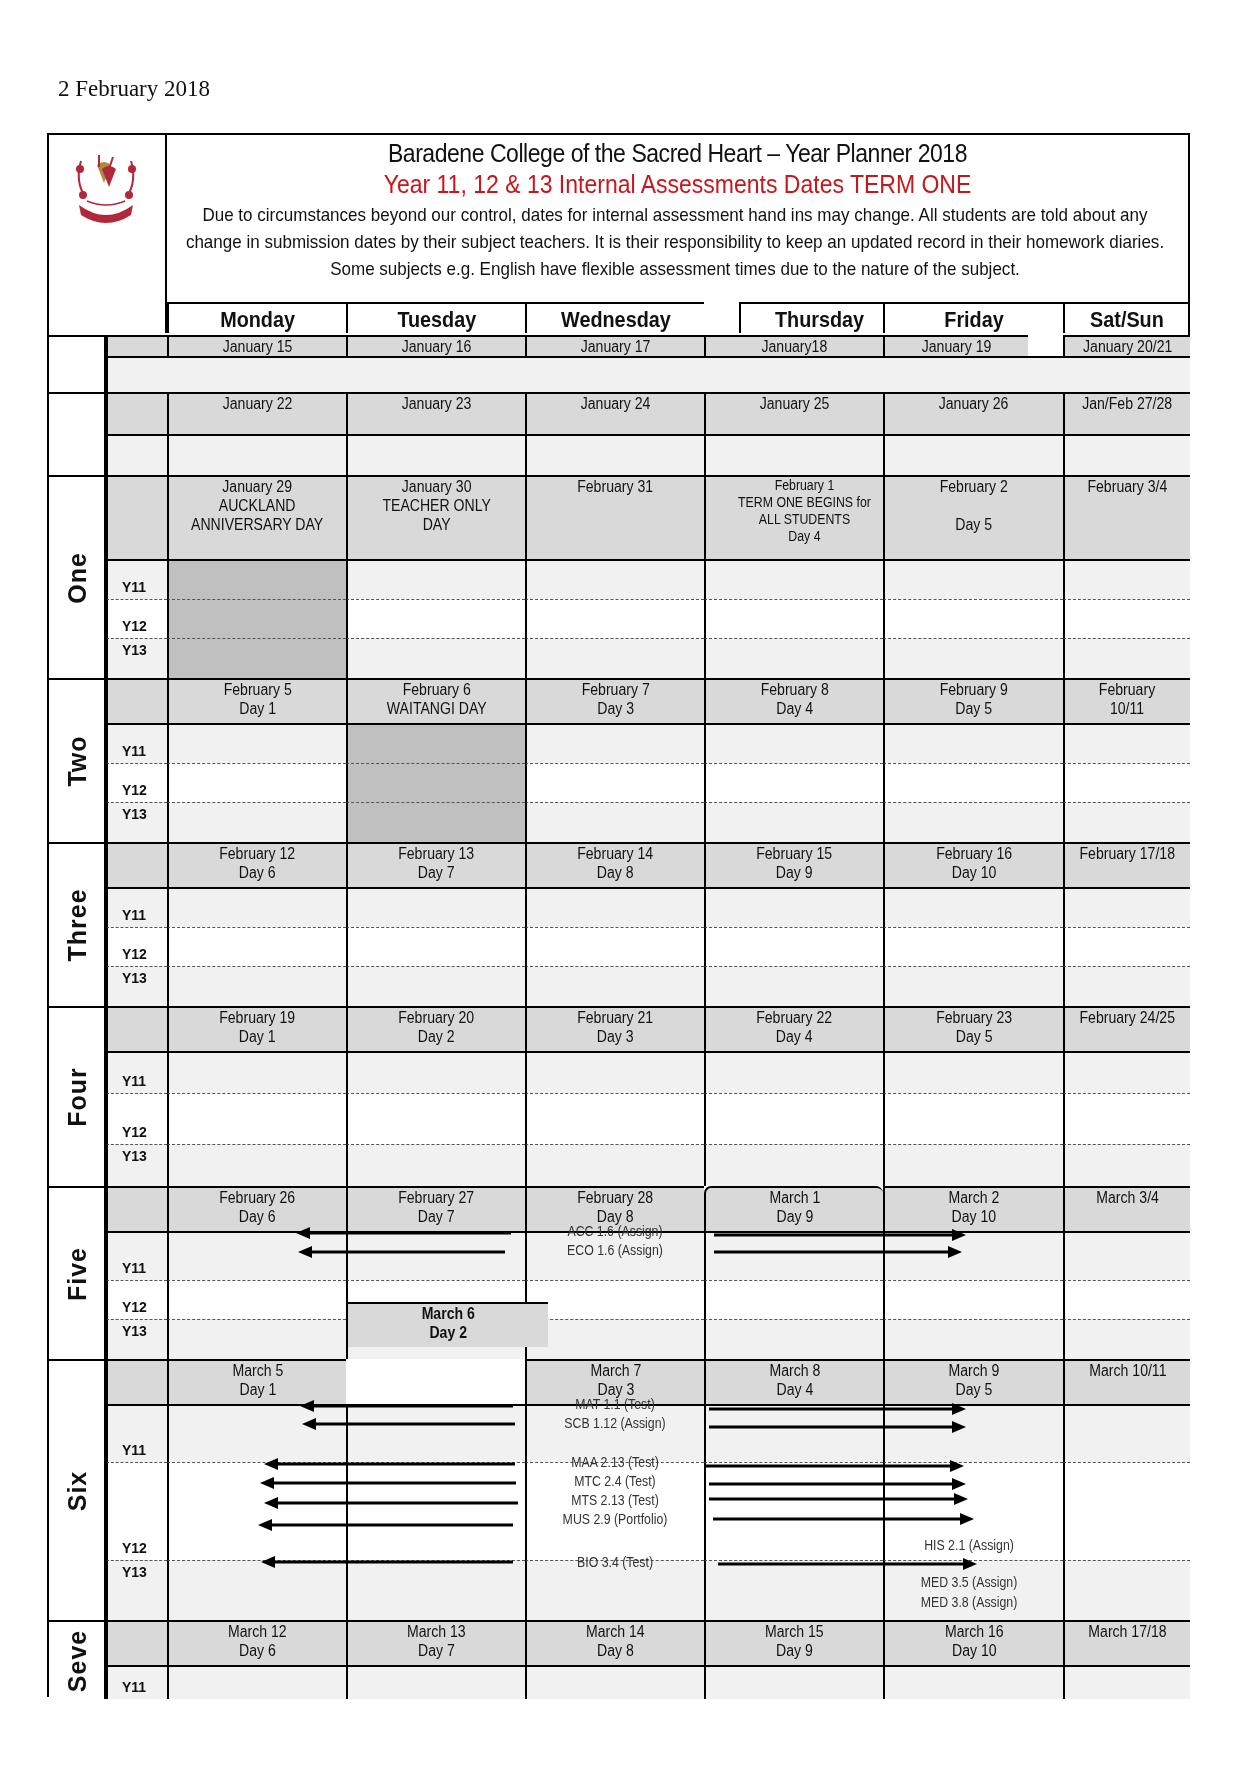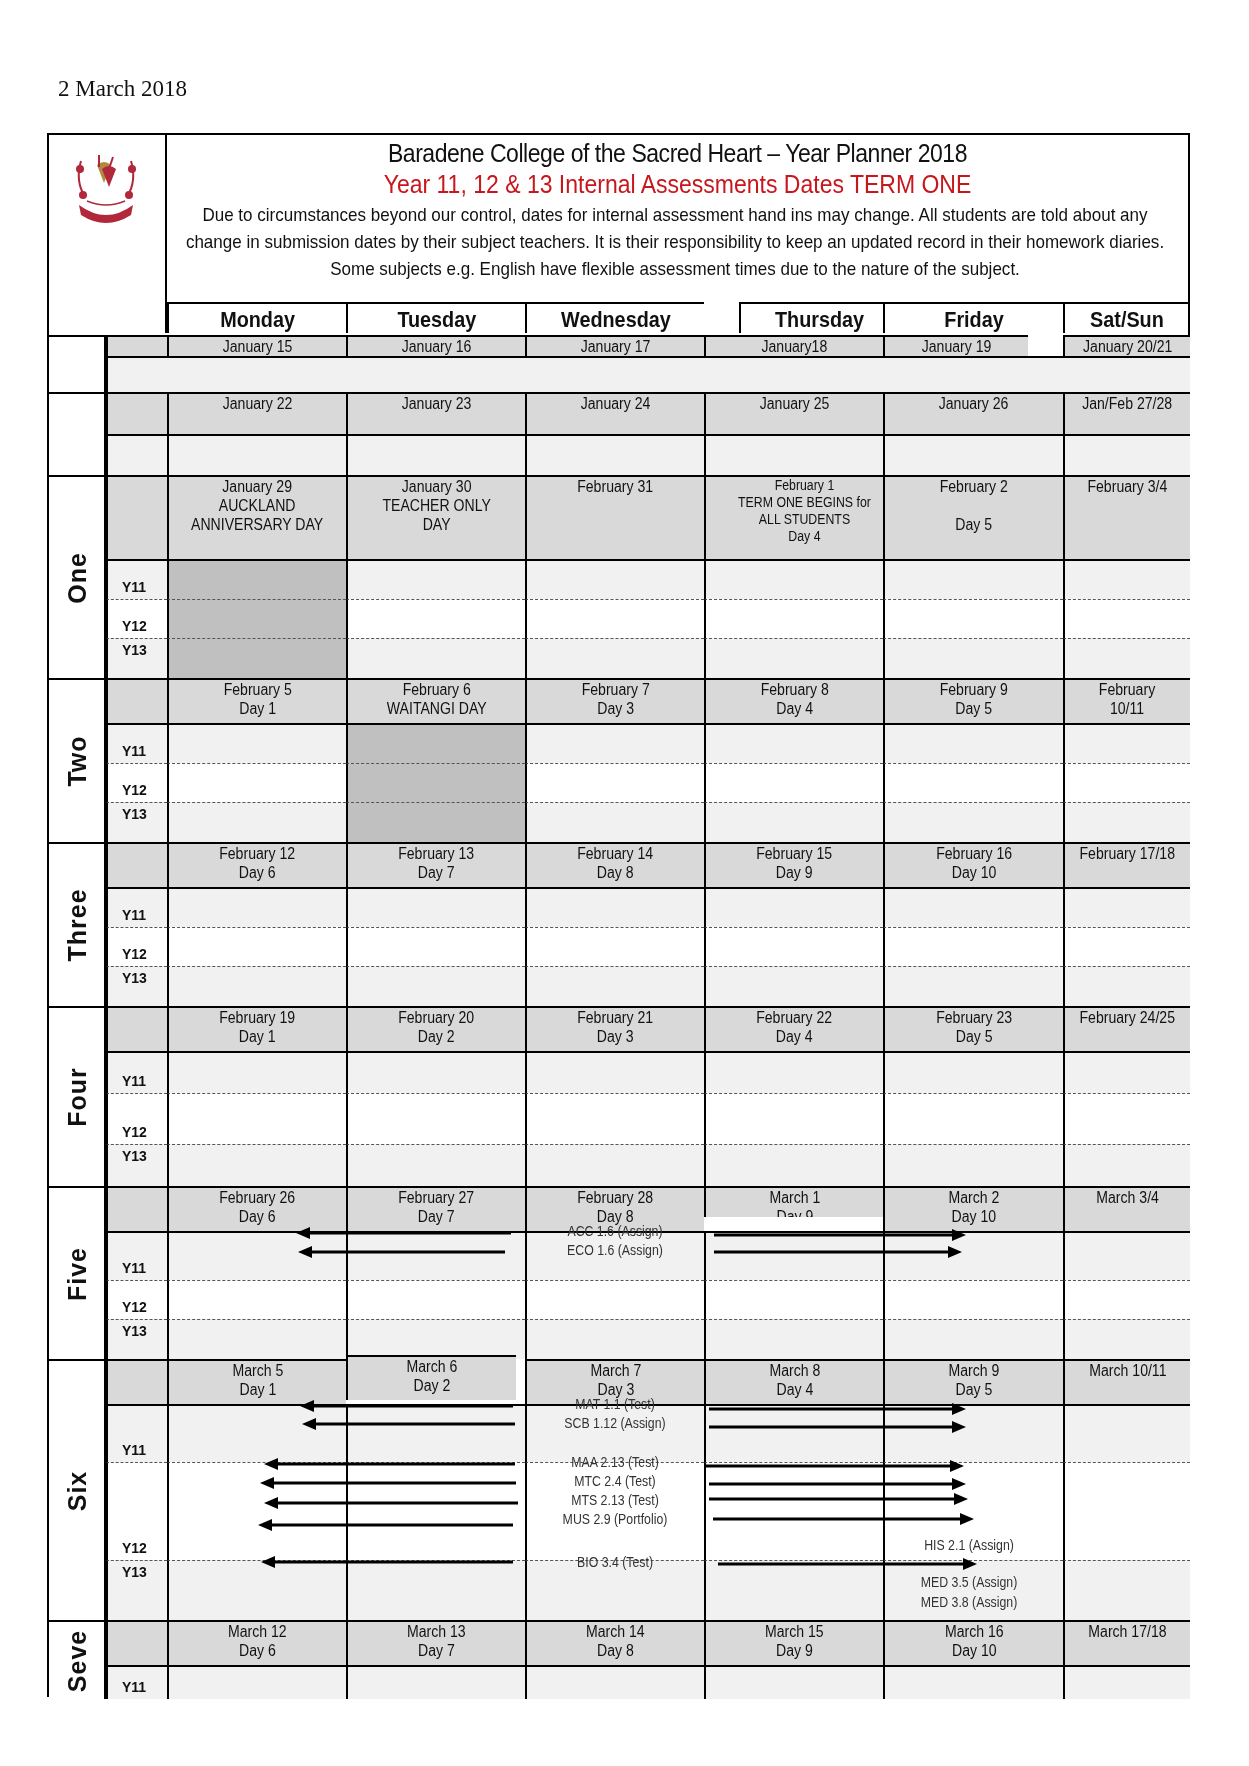--- a/index.html
+++ b/index.html
@@ -24,21 +24,21 @@
   .cell span.txt { display:inline-block; transform:scaleX(0.88); white-space:pre-line; }
   .small { font-size:14px; line-height:17px; }
   .yrcell { font-size:14px; font-weight:bold; padding-left:14px; }
   .dash { border-top:1px dashed #555; }
   .note { font-size:14px; color:#333; text-align:center; white-space:nowrap; transform:scaleX(0.88); }
   svg.arrows { position:absolute; left:0; top:0; pointer-events:none; }
 </style>
 </head>
 <body>
 
-<div class="doc-date">2 March 2018</div>
+<div class="doc-date">2 February 2018</div>
 
 <div class="planner">
 
   <div class="abs hdr-logo">
     <svg width="70" height="74" viewBox="0 0 70 74" style="position:absolute;left:22px;top:16px">
       <path d="M10 10 Q4 30 14 46" stroke="#b0283a" stroke-width="2" fill="none"></path>
       <path d="M60 10 Q66 30 56 46" stroke="#b0283a" stroke-width="2" fill="none"></path>
       <circle cx="9" cy="18" r="4" fill="#b0283a"></circle>
         <circle cx="61" cy="18" r="4" fill="#b0283a"></circle>
       <circle cx="12" cy="44" r="4" fill="#b0283a"></circle>
@@ -269,21 +269,21 @@
       <div class="abs wklabel white" style="left: 0px; top: 1051px; width: 57px; height: 173px;">
         <span class="lbl">Five</span>
       </div>
       <div class="abs cell grey" style="left: 57px; top: 1051px; width: 61px; height: 45px;"></div>
       <div class="abs cell grey" style="left: 118px; top: 1051px; width: 179px; height: 45px;"><span class="txt">February 26
 Day 6</span></div>
       <div class="abs cell grey" style="left: 297px; top: 1051px; width: 179px; height: 45px;"><span class="txt">February 27
 Day 7</span></div>
       <div class="abs cell grey" style="left: 476px; top: 1051px; width: 179px; height: 45px;"><span class="txt">February 28
 Day 8</span></div>
-      <div class="abs cell grey" style="left: 655px; top: 1051px; width: 179px; height: 31px;"><span class="txt">March 1
+      <div class="abs cell grey" style="left: 655px; top: 1051px; width: 179px; height: 63px; border-radius: 7px;"><span class="txt">March 1
 Day 9</span></div>
       <div class="abs cell grey" style="left: 834px; top: 1051px; width: 180px; height: 45px;"><span class="txt">March 2
 Day 10</span></div>
       <div class="abs cell grey" style="left: 1014px; top: 1051px; width: 127px; height: 45px;"><span class="txt">March 3/4</span></div>
       <div class="abs cell light yrcell" style="left: 57px; top: 1096px; width: 61px; height: 49px;">
         <span style="position: absolute; bottom: 2px; left: 14px;">Y11</span>
       </div>
       <div class="abs cell light" style="left: 118px; top: 1096px; width: 179px; height: 49px;"></div>
       <div class="abs cell light" style="left: 297px; top: 1096px; width: 179px; height: 49px;"></div>
       <div class="abs cell light" style="left: 476px; top: 1096px; width: 179px; height: 49px;"></div>
@@ -307,21 +307,21 @@
       <div class="abs cell dash light" style="left: 476px; top: 1184px; width: 179px; height: 40px;"></div>
       <div class="abs cell dash light" style="left: 655px; top: 1184px; width: 179px; height: 40px;"></div>
       <div class="abs cell dash light" style="left: 834px; top: 1184px; width: 180px; height: 40px;"></div>
       <div class="abs cell dash light" style="left: 1014px; top: 1184px; width: 127px; height: 40px;"></div>
       <div class="abs wklabel white" style="left: 0px; top: 1224px; width: 57px; height: 261px;">
         <span class="lbl">Six</span>
       </div>
       <div class="abs cell grey" style="left: 57px; top: 1224px; width: 61px; height: 45px;"></div>
       <div class="abs cell grey" style="left: 118px; top: 1224px; width: 179px; height: 45px;"><span class="txt">March 5
 Day 1</span></div>
-      <div class="abs cell grey" style="left: 297px; top: 1220px; width: 170px; height: 45px;"><span class="txt">March 6
+      <div class="abs cell grey" style="left: 297px; top: 1167px; width: 202px; height: 45px; font-weight: bold;"><span class="txt">March 6
 Day  2</span></div>
       <div class="abs cell grey" style="left: 476px; top: 1224px; width: 179px; height: 45px;"><span class="txt">March 7
 Day 3</span></div>
       <div class="abs cell grey" style="left: 655px; top: 1224px; width: 179px; height: 45px;"><span class="txt">March 8
 Day 4</span></div>
       <div class="abs cell grey" style="left: 834px; top: 1224px; width: 180px; height: 45px;"><span class="txt">March 9
 Day 5</span></div>
       <div class="abs cell grey" style="left: 1014px; top: 1224px; width: 127px; height: 45px;"><span class="txt">March 10/11</span></div>
       <div class="abs cell light yrcell" style="left: 57px; top: 1269px; width: 61px; height: 58px;">
         <span style="position: absolute; bottom: 2px; left: 14px;">Y11</span>

